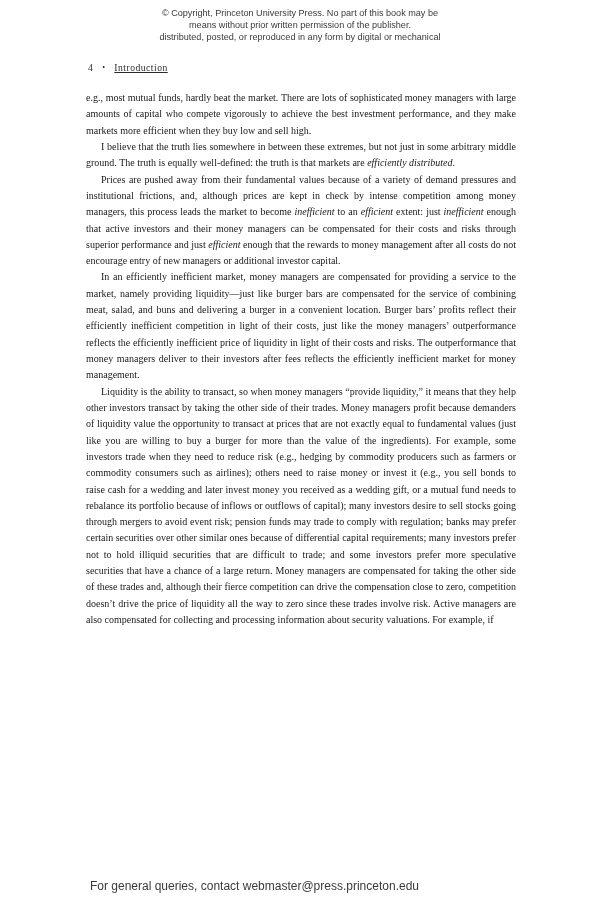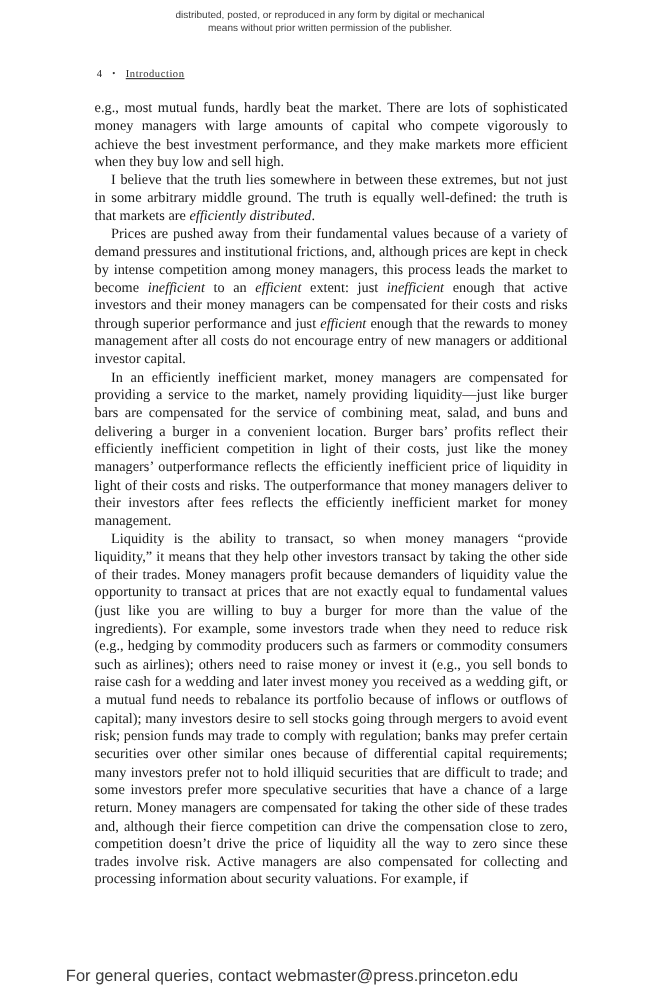--- a/index.html
+++ b/index.html
@@ -48,21 +48,21 @@
     top: -1px;
   }
   #running-head .title-text { letter-spacing: 0.5px; text-decoration: underline; }
 
   
   #body-text {
     position: absolute;
     top: 90px;
     left: 86px;
     width: 430px;
-    font-size: 13px;
+    font-size: 10px;
     line-height: 16.32px;
     text-align: justify;
     text-justify: inter-word;
     -webkit-hyphens: none;
     hyphens: none;
     color: #181818;
   }
   #body-text p {
     margin: 0;
     text-indent: 15px;
@@ -71,34 +71,35 @@
   #body-text p:last-child { text-align: justify; font-family: Liberation Serif, serif; }
   
   #body-text p { text-align-last: left; }
 
   em { font-style: italic; }
 
   
   #page-footer {
     position: absolute;
     top: 879px;
-    left: 11px;
+    left: 0;
     width: 509px;
     text-align: center;
     font-family: "Liberation Sans", sans-serif;
-    font-size: 15px;
+    font-size: 12px;
     color: #3a3a3a;
   }
 </style>
 </head>
 <body>
 
 <div id="copyright-notice">
+  <span class="cline">© Copyright, Princeton University Press. No part of this book may be</span>
+  <span class="cline">means without prior written permission of the publisher.</span>
   <span class="cline">distributed, posted, or reproduced in any form by digital or mechanical</span>
-  <span class="cline">means without prior written permission of the publisher.</span>
 </div>
 
 <div id="running-head">
   <span class="folio">4</span><span class="sep">•</span><span class="title-text">Introduction</span>
 </div>
 
 <div id="body-text">
     <p class="no-indent"><span>e.g., most mutual funds, hardly beat the market. There are lots of sophisticated money managers with large amounts of capital who compete vigorously to achieve the best investment performance, and they make markets more efficient when they buy low and sell high.</span></p>
     <p><span>I believe that the truth lies somewhere in between these extremes, but not just in some arbitrary middle ground. The truth is equally well-defined: the truth is that markets are </span><em>efficiently distributed</em><span>.</span></p>
     <p><span>Prices are pushed away from their fundamental values because of a variety of demand pressures and institutional frictions, and, although prices are kept in check by intense competition among money managers, this process leads the market to become </span><em>inefficient</em><span> to an </span><em>efficient</em><span> extent: just </span><em>inefficient</em><span> enough that active investors and their money managers can be compensated for their costs and risks through superior performance and just </span><em>efficient</em><span> enough that the rewards to money management after all costs do not encourage entry of new managers or additional investor capital.</span></p>

